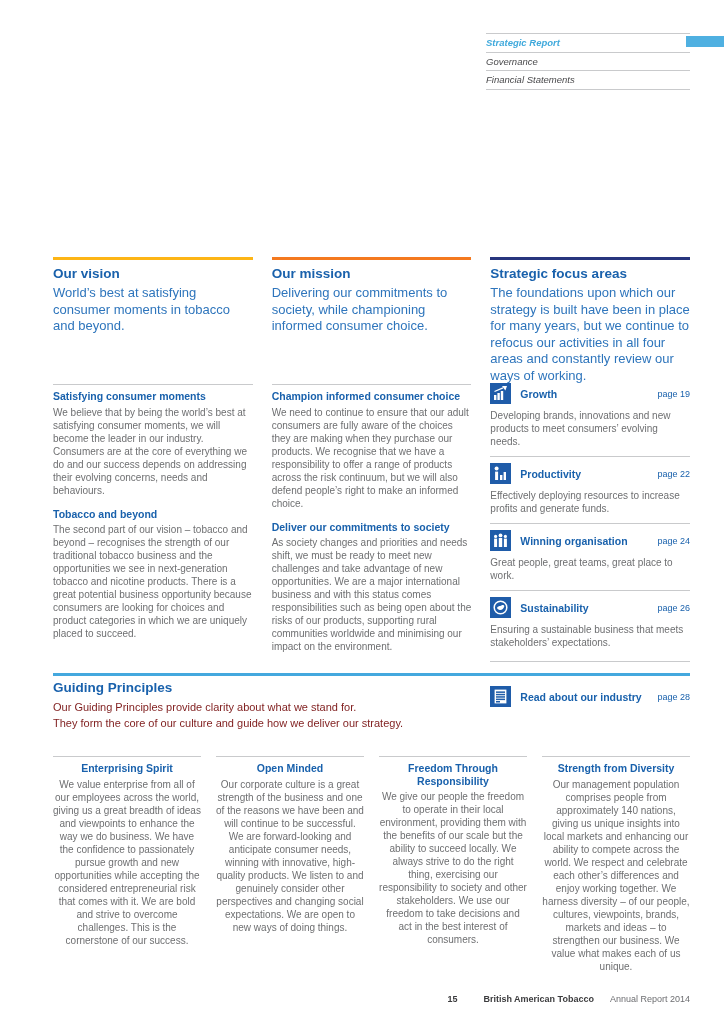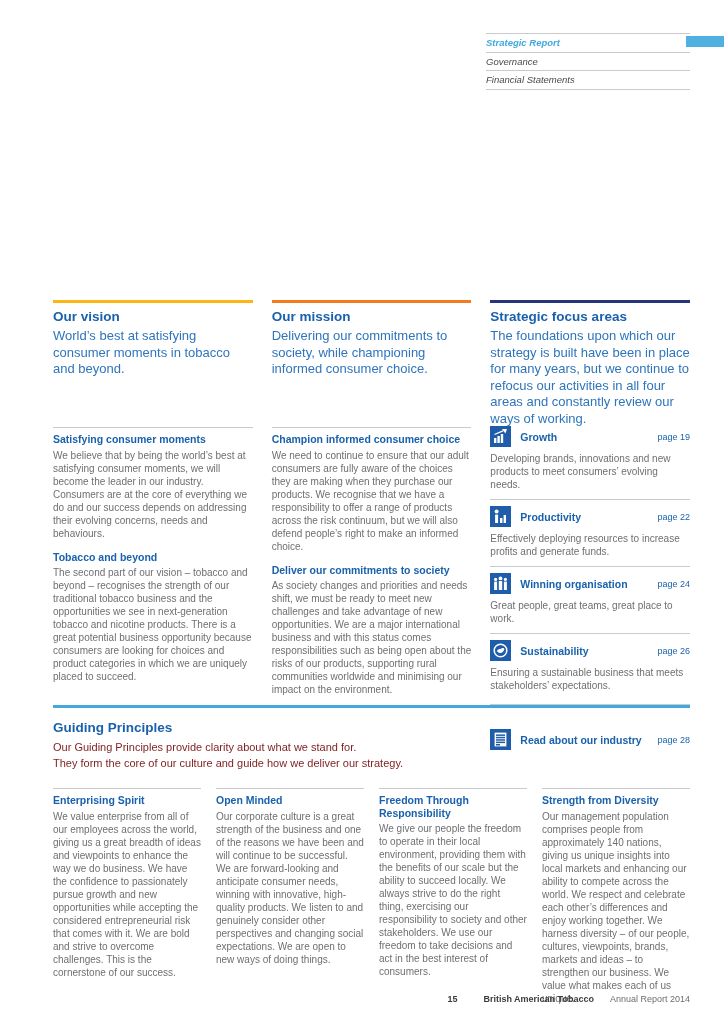--- a/index.html
+++ b/index.html
@@ -8,21 +8,21 @@
 
   
   .nav { position:absolute; left:486px; top:33px; width:204px; }
   .nav-item { border-top:1px solid #c9cacc; font-size:9.5px; line-height:11px; padding:3px 0 3.5px; color:#4a4a4c; cursor:pointer;font-style:italic; }
   .nav-item:last-child { border-bottom:1px solid #c9cacc; }
   .nav-item.active { color:#3fa9dc; font-weight:bold; }
   .edge-tab { position:absolute; left:686px; top:36px; width:38px; height:11px; background:#4fb0e1; }
 
   
   .cols { position:absolute; left:53px; top:257px; width:637px; height:448px; display:flex; gap:19px; }
-  .col { flex:1; position:relative; border-top:3px solid #ccc; padding-top:6px;margin-top:43px; }
+  .col { flex:1; position:relative; border-top:3px solid #ccc; padding-top:6px; }
   .col-vision  { border-top-color:#fdb515; }
   .col-mission { border-top-color:#f4791f; }
   .col-focus   { border-top-color:#27357e; }
 
   h2 { font-size:13.5px; line-height:16px; color:#1961ac; font-weight:bold; margin-bottom:3px; }
   .lead { font-size:13px; line-height:16.5px; color:#2e75bc; }
 
   .subs { position:absolute; top:124px; left:0; right:0; }
   .rule-top { border-top:1px solid #c9cacc; padding-top:5px; }
   h3 { font-size:10.5px; line-height:12.5px; color:#1961ac; font-weight:bold; margin-bottom:3px; }
@@ -35,24 +35,24 @@
   .fitem + .fitem { border-top:1px solid #c9cacc; }
   .fhead { display:flex; align-items:center; margin-bottom:5px; }
   .ficon { width:21px; height:21px; background:#1f5ca9; margin-right:9px; flex:none; display:flex; align-items:center; justify-content:center; }
   .ficon svg { display:block; }
   .ftitle { font-size:10.5px; font-weight:bold; color:#1961ac; flex:1; }
   .fpage { font-size:9px; color:#1961ac; }
   .fbody { font-size:10px; line-height:13px; color:#6e6f71; }
   .flink { border-top:1px solid #c9cacc; margin-top:4px; padding-top:24px; display:flex; align-items:center; cursor:pointer; }
 
   
-  .principles { position:absolute; left:53px; top:705px; width:637px; height:290px; border-top:3px solid #44a8de; padding-top:12px; }
+  .principles { position:absolute; left:53px; top:673px; width:637px; height:290px; border-top:3px solid #44a8de; padding-top:4px; }
   .plead { font-size:11px; line-height:16px; color:#7f1d1d; }
   .pcols { position:absolute; top:80px; left:0; width:637px; display:flex; gap:15px; }
-  .pcol { flex:1; border-top:1px solid #c9cacc; padding-top:5px; }
+  .pcol { flex:1; border-top:1px solid #c9cacc; padding-top:5px;text-align:center; }
   .pcol .body { margin-bottom:0; }
 
   
   .footer { position:absolute; left:53px; top:994px; width:637px; display:flex; justify-content:flex-end; align-items:baseline; font-size:9px; color:#6d6e71; }
   .fnum { font-weight:bold; color:#3c3c3e; margin-right:26px; }
   .fbrand { font-weight:bold; color:#3c3c3e; margin-right:16px; }
 </style>
 </head>
 <body>
 

